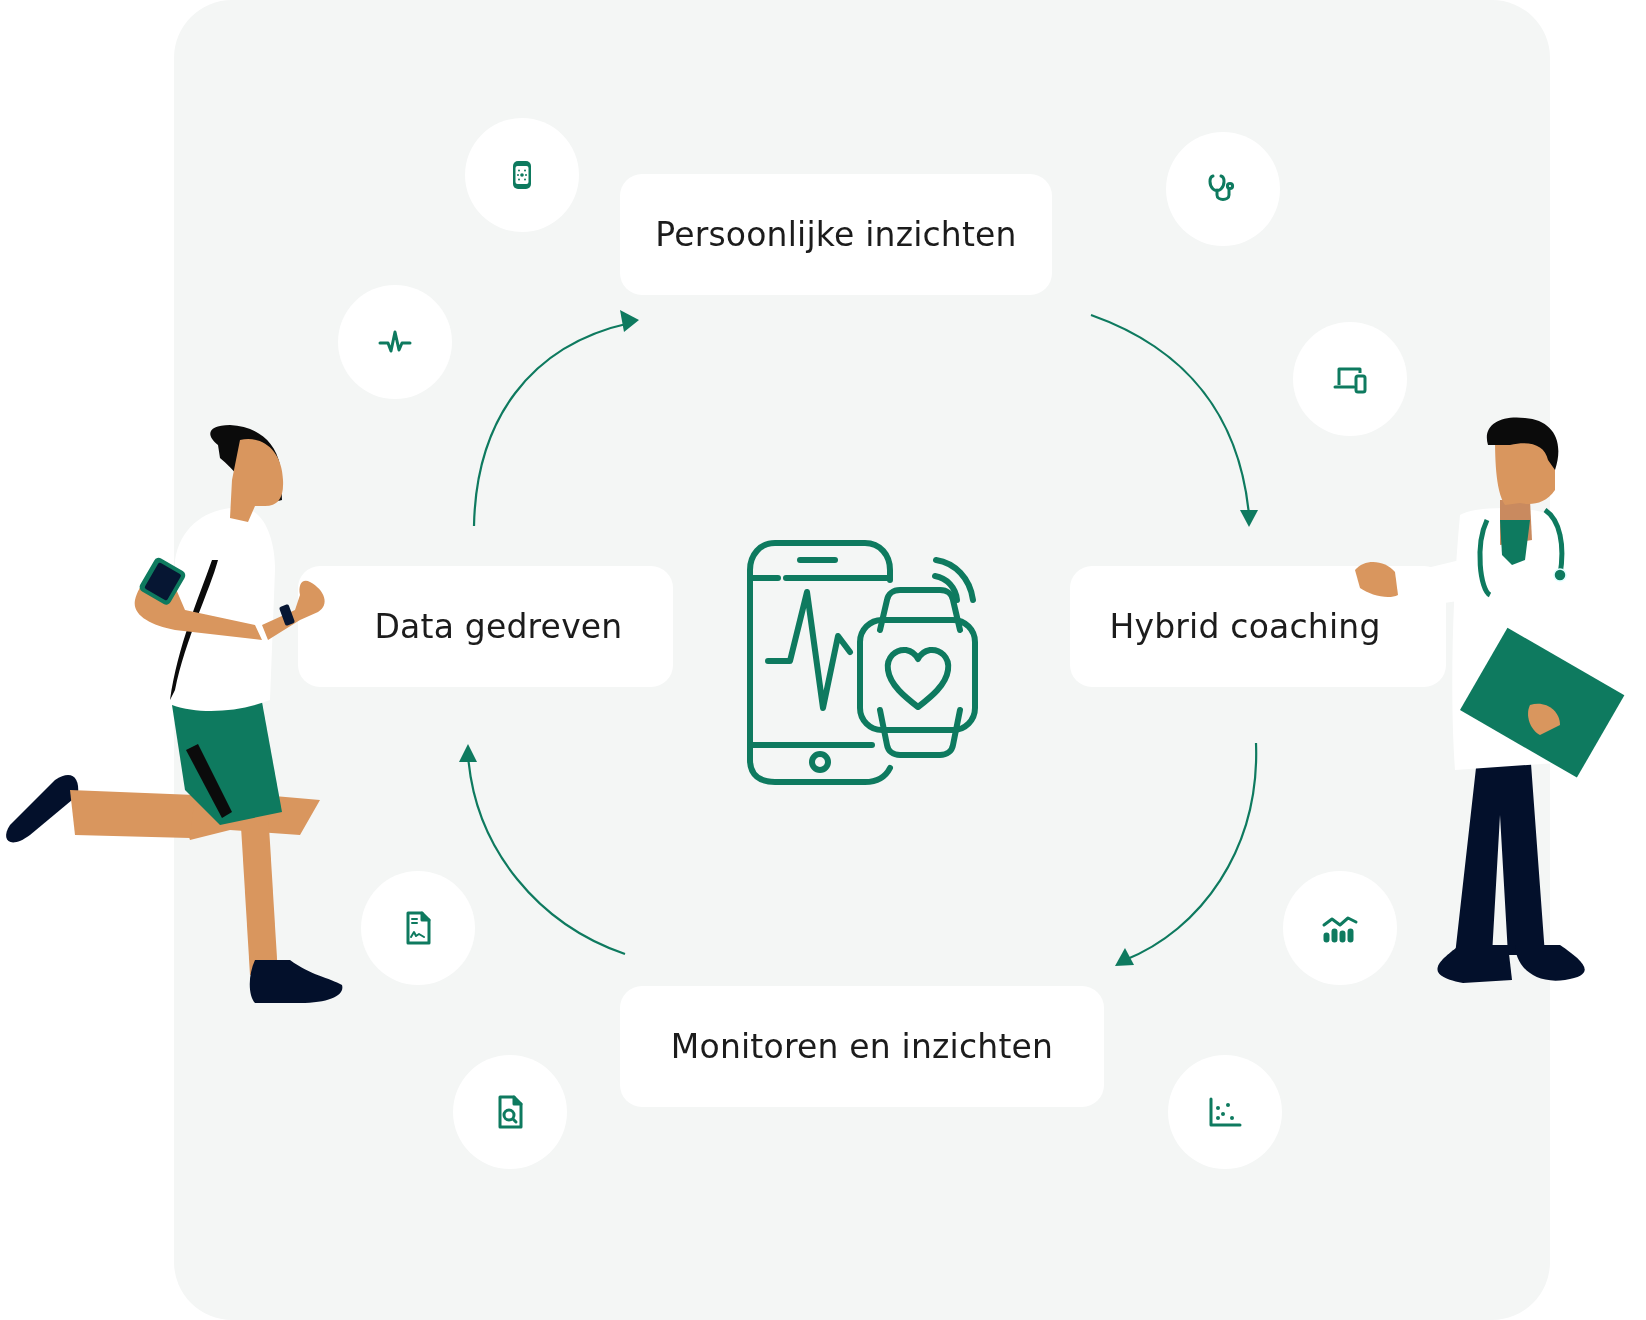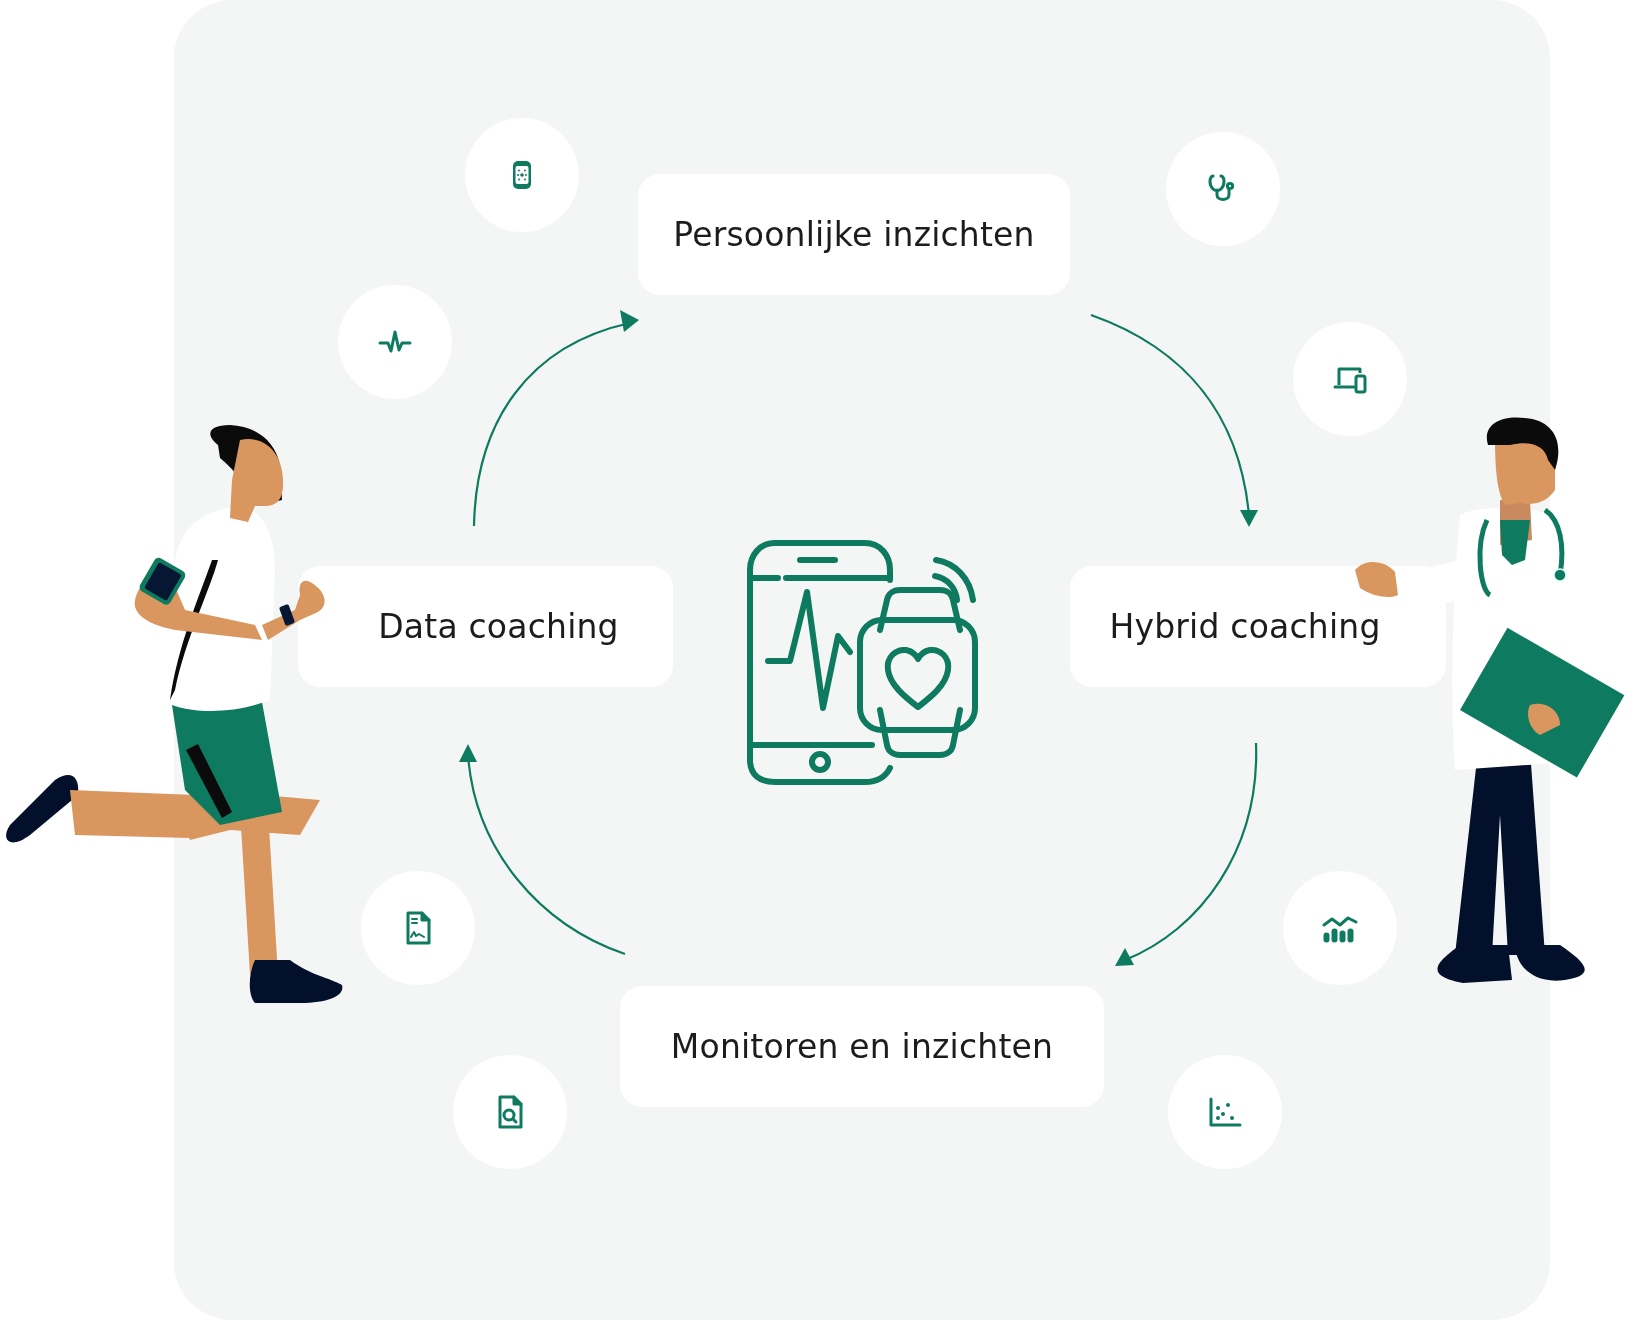--- a/index.html
+++ b/index.html
@@ -28,31 +28,31 @@
     <path d="M625,954 C540,925 475,850 468,755"></path>
   </g>
   <g fill="#0e7a5f">
     <polygon points="639,320 620,310 624,332"></polygon>
     <polygon points="1249,527 1240,510 1258,510"></polygon>
     <polygon points="1115,966 1125,948 1134,965"></polygon>
     <polygon points="468,744 459,762 477,762"></polygon>
   </g>
 </svg>
 
-<div class="card" style="left:638px;top:174px;width:432px;height:121px;">
+<div class="card" style="left:620px;top:174px;width:432px;height:121px;">
   <span>Persoonlijke inzichten</span>
 </div>
 <div class="card" style="left:1070px;top:566px;width:376px;height:121px;text-align:right;">
   <span style="margin-left:-26px;">Hybrid coaching</span>
 </div>
 <div class="card" style="left:620px;top:986px;width:484px;height:121px;">
   <span>Monitoren en inzichten</span>
 </div>
 <div class="card" style="left:298px;top:566px;width:375px;height:121px;">
-  <span style="margin-left:26px;">Data coaching</span>
+  <span style="margin-left:26px;">Data gedreven</span>
 </div>
 
 <div class="bubble" style="left:465px;top:118px;">
   <svg viewBox="0 0 40 40">
     <rect x="11" y="6" width="18" height="28" rx="5" fill="#0e7a5f"></rect>
     <rect x="13.5" y="11" width="13" height="18" rx="2" fill="#fff"></rect>
     <g fill="#0e7a5f">
         <circle cx="20" cy="20" r="1.8"></circle>
         <circle cx="17" cy="15.5" r="1"></circle>
         <circle cx="23" cy="15.5" r="1"></circle>

